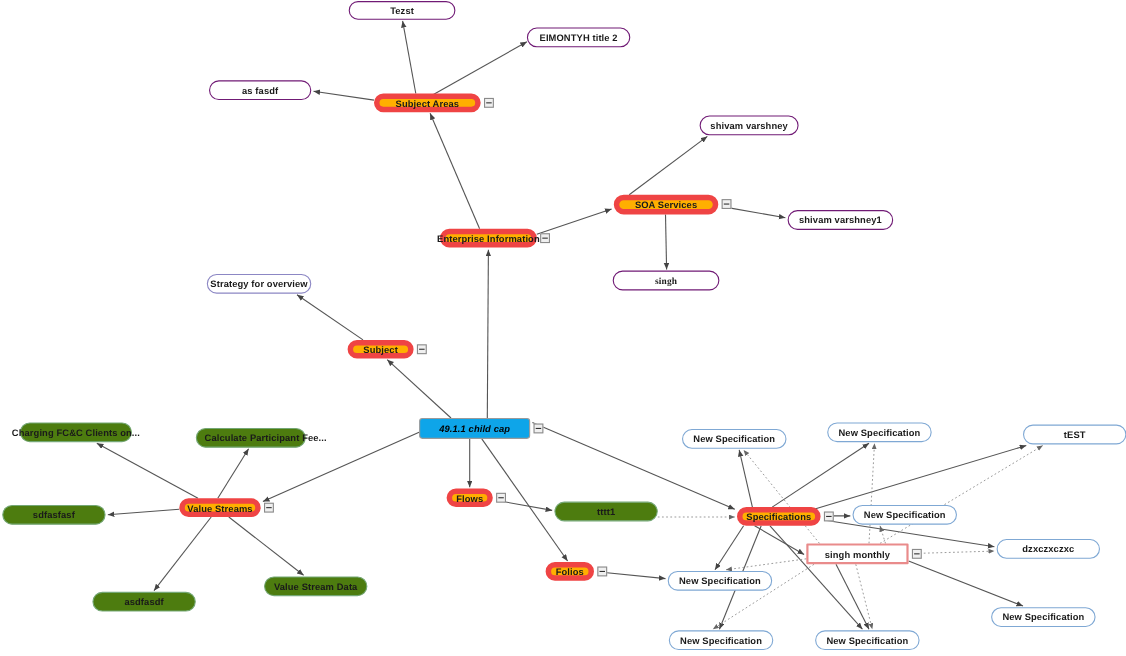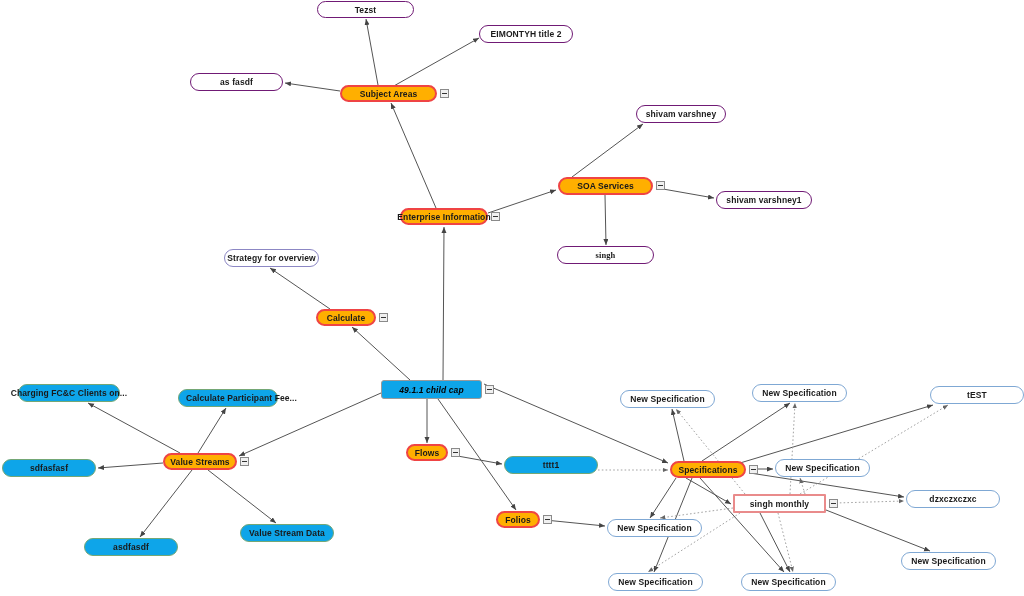--- a/index.html
+++ b/index.html
@@ -41,31 +41,31 @@
   }
   .node.root {
     background: #0ea5e9;
     border: 1px solid #9a9a9a;
     border-radius: 3px;
     color: #000000;
     font-style: italic;
   }
   .node.branch {
     background: #FFAF00;
-    border: 2px solid #ef4444;
+    border: 5px solid #ef4444;
     border-radius: 11px;
     color: #1a1a1a;
   }
   .node.leaf-orange {
     background: #ffffff;
     border: 1px solid #701a75;
     border-radius: 9px;
   }
   .node.leaf-green {
-    background: #0ea5e9;
+    background: #4d7c0f;
     border: 1px solid #74A775;
     border-radius: 9px;
   }
   .node.leaf-blue {
     background: #ffffff;
     border: 1px solid #7FA8D4;
     border-radius: 9px;
   }
   .node.leaf-purple {
     background: #ffffff;
@@ -183,25 +183,25 @@
         <span>singh</span>
       </div>
       <div class="node branch" style="left: 558px; top: 177px; width: 95px; height: 18px;">
         <span>SOA Services</span>
       </div>
       <div class="collapse-btn" style="left: 656px; top: 181px;"></div>
       <div class="node branch" style="left: 400px; top: 208px; width: 88px; height: 17px;">
         <span>Enterprise Information</span>
       </div>
       <div class="collapse-btn" style="left: 491px; top: 212px;"></div>
-      <div class="node leaf-purple" style="left: 188px; top: 249px; width: 95px; height: 18px; margin-left: 36px;">
+      <div class="node leaf-purple" style="left: 188px; top: 249px; width: 95px; height: 18px;">
         <span>Strategy for overview</span>
       </div>
       <div class="node branch" style="left: 316px; top: 309px; width: 60px; height: 17px;">
-        <span>Calculate</span>
+        <span>Subject</span>
       </div>
       <div class="collapse-btn" style="left: 379px; top: 313px;"></div>
       <div class="node leaf-green" style="left: 18px; top: 384px; width: 102px; height: 18px;">
         <span>Charging FC&amp;C Clients on...</span>
       </div>
       <div class="node leaf-green" style="left: 178px; top: 389px; width: 100px; height: 18px; padding-left: 27px;">
         <span>Calculate Participant Fee...</span>
       </div>
       <div class="node leaf-green" style="left: 2px; top: 459px; width: 94px; height: 18px;">
         <span>sdfasfasf</span>

